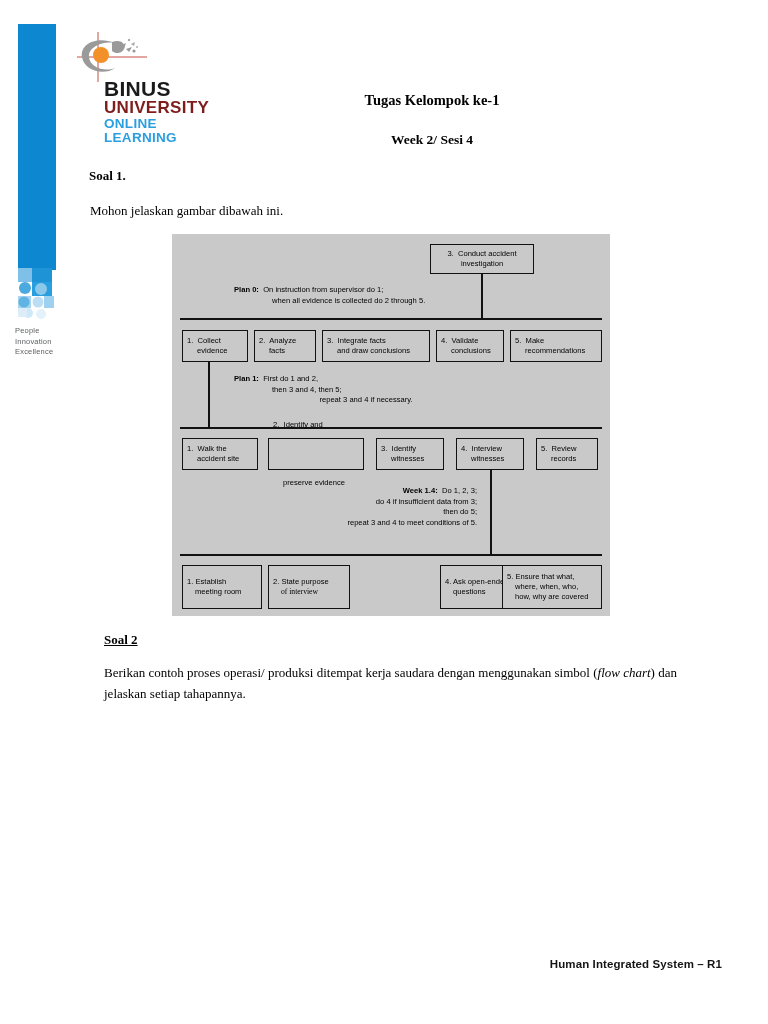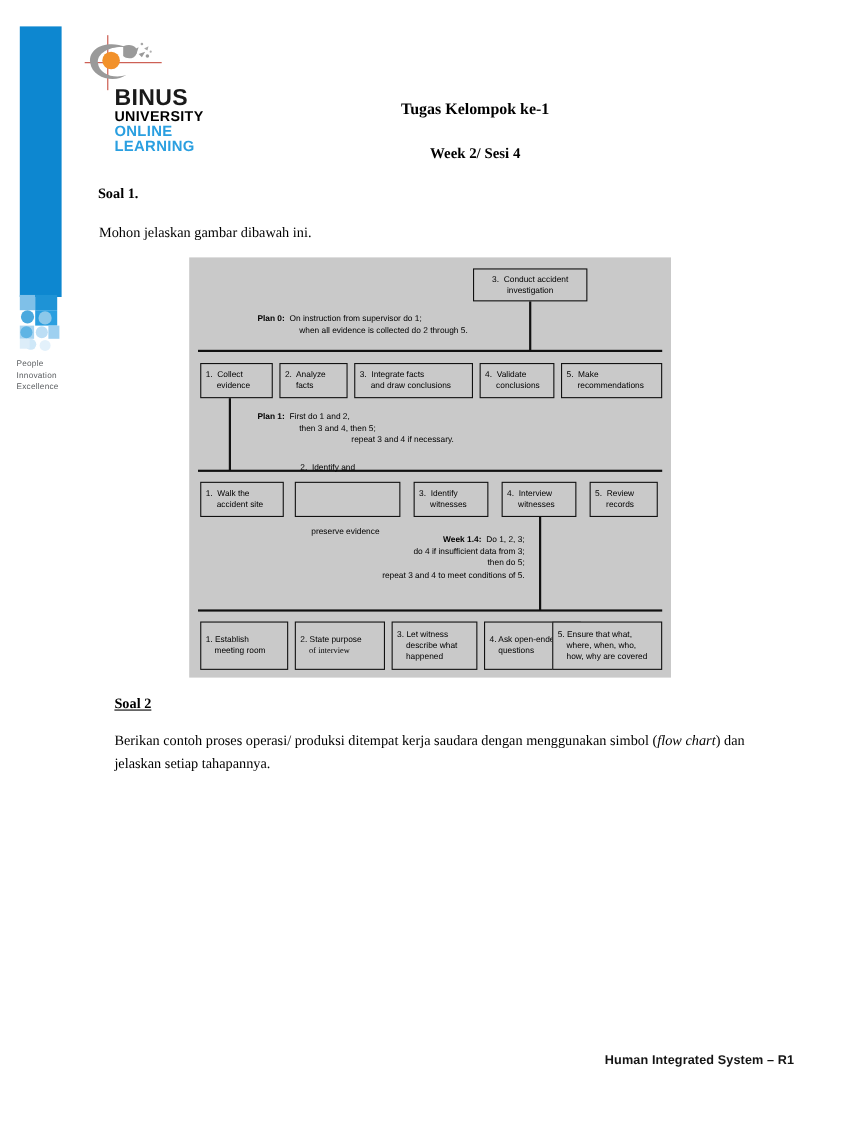--- a/index.html
+++ b/index.html
@@ -72,22 +72,22 @@
     font-family: "Liberation Sans", sans-serif;
     font-weight: bold;
     line-height: 1.02;
   }
   .w-binus {
     font-size: 21px;
     color: #1a1a1a;
     letter-spacing: 0.3px;
   }
   .w-university {
-    font-size: 13px;
-    color: #000000;
+    font-size: 17px;
+    color: #7f1d1d;
     letter-spacing: 0.3px;
   }
   .w-online, .w-learning {
     font-size: 13.5px;
     color: #2a9fe0;
     letter-spacing: 0.3px;
   }
 
   
   #doc-title {
@@ -313,25 +313,20 @@
   <div class="hline" style="left:8px; top:320px; width:422px;"></div>
 
   <div class="hta-box" style="left:10px; top:331px; width:80px; height:44px;">
     <span class="ln">1. Establish</span>
     <span class="ln" style="padding-left:8px;">meeting room</span>
   </div>
   <div class="hta-box" style="left:96px; top:331px; width:82px; height:44px;">
     <span class="ln">2. State purpose</span>
     <span class="ln" style="padding-left:8px;font-family:Liberation Serif, serif;">of interview</span>
   </div>
-  <div class="hta-box" style="left:184px; top:331px; width:78px; height:44px;">
-    <span class="ln">3. Let witness</span>
-    <span class="ln" style="padding-left:8px;">describe what</span>
-    <span class="ln" style="padding-left:8px;">happened</span>
-  </div>
   <div class="hta-box" style="left:268px; top:331px; width:88px; height:44px;">
     <span class="ln">4. Ask open-ended</span>
     <span class="ln" style="padding-left:8px;">questions</span>
   </div>
   <div class="hta-box" style="left:330px; top:331px; width:100px; height:44px;">
     <span class="ln">5. Ensure that what,</span>
     <span class="ln" style="padding-left:8px;">where, when, who,</span>
     <span class="ln" style="padding-left:8px;">how, why are covered</span>
   </div>
 

